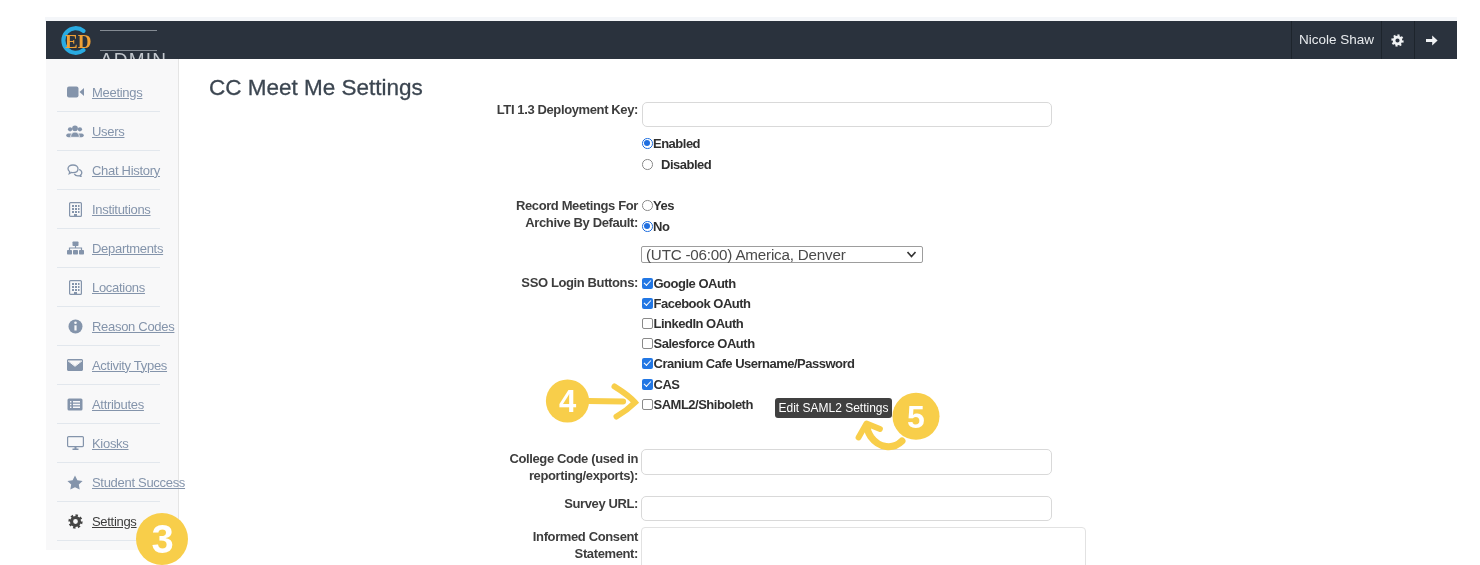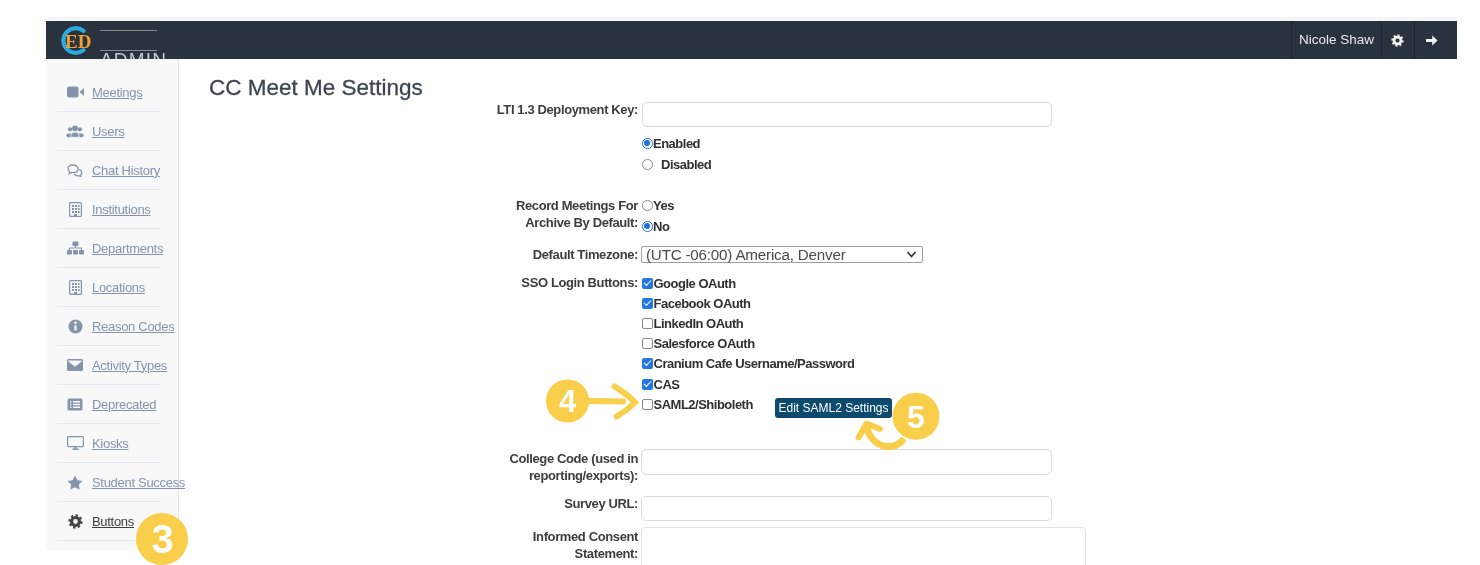--- a/index.html
+++ b/index.html
@@ -43,21 +43,21 @@
 .rrow, .crow { position:absolute; left:642px; height:21px; display:flex; align-items:center; }
 .radio { width:10.5px; height:10.5px; border:1px solid #8a8a8a; border-radius:50%; background:#fff; margin-right:0.5px; flex:none; }
 .radio.on { border:1px solid #1f6fe0; background:#fff; position:relative; }
 .radio.on::after { content:""; position:absolute; left:1px; top:1px; width:6px; height:6px; background:#1f6fe0; border-radius:50%; }
 .cb { width:11px; height:11px; border:1px solid #8a8a8a; border-radius:2px; background:#fff; margin-right:0.5px; flex:none; }
 .cb.on { border:none; background:#2277e4; position:relative; }
 .cb.on::after { content:""; position:absolute; left:2px; top:2.4px; width:6px; height:3.2px; border-left:1.8px solid #fff; border-bottom:1.8px solid #fff; transform:rotate(-47deg); }
 
 #tz { left:641px; top:246px; width:282px; height:17px; border:1px solid #9d9d9d; border-radius:2px; background:#fff; font-size:15.2px; color:#4a4a4a; line-height:15.5px; padding-left:4px; letter-spacing:-0.2px; }
 
-#saml2btn { left:775px; top:398px; width:117px; height:20px; background:#0c4a6e; border-radius:3px; color:#fff; font-size:12px; text-align:center; line-height:20px; }
+#saml2btn { left:775px; top:398px; width:117px; height:20px; background:#404040; border-radius:3px; color:#fff; font-size:12px; text-align:center; line-height:20px; }
 
 #textarea1 { left:641px; top:527px; width:445px; height:55px; border:1px solid #e2e2e2; border-radius:4px; background:#fff; }
 </style>
 </head>
 <body>
 <div id="page">
   <div id="topstrip" class="abs"></div>
 
   <div id="navbar" class="abs">
     <svg id="logoC" viewBox="0 0 29 29">
@@ -196,21 +196,21 @@
       </div>
       <div class="mi" style="top:325.5px;">
         <div class="ictr">
           <svg width="16" height="13" viewBox="0 0 16 13">
             <rect x="0.5" y="0.5" width="15" height="12" rx="1.5" fill="#8494ab"></rect>
             <g stroke="#f8f8f9" stroke-width="1.4">
               <path d="M3 3.7 H4.4 M6 3.7 H13 M3 6.5 H4.4 M6 6.5 H13 M3 9.3 H4.4 M6 9.3 H13"></path>
             </g>
           </svg>
         </div>
-        <div class="txt">Deprecated</div>
+        <div class="txt">Attributes</div>
         <div class="sep"></div>
       </div>
       <div class="mi" style="top:364.5px;">
         <div class="ictr">
           <svg width="17" height="14" viewBox="0 0 17 14">
             <rect x="0.6" y="0.6" width="15.8" height="10" rx="1" fill="none" stroke="#8494ab" stroke-width="1.2"></rect>
             <rect x="5.5" y="12.5" width="6" height="1.5" fill="#8494ab"></rect>
             <rect x="7.5" y="10.5" width="2" height="2.5" fill="#8494ab"></rect>
           </svg>
         </div>
@@ -225,30 +225,29 @@
         </div>
         <div class="txt">Student Success</div>
         <div class="sep"></div>
       </div>
       <div class="mi active" style="top:442.5px;">
         <div class="ictr">
           <svg width="15" height="15" viewBox="0 0 16 16">
             <path class="gp" fill="#454545" d="M8.00 0.30L10.95 0.89L10.26 2.55L12.17 3.83L13.44 2.56L15.11 5.05L13.45 5.74L13.90 8.00L15.70 8.00L15.11 10.95L13.45 10.26L12.17 12.17L13.44 13.44L10.95 15.11L10.26 13.45L8.00 13.90L8.00 15.70L5.05 15.11L5.74 13.45L3.83 12.17L2.56 13.44L0.89 10.95L2.55 10.26L2.10 8.00L0.30 8.00L0.89 5.05L2.55 5.74L3.83 3.83L2.56 2.56L5.05 0.89L5.74 2.55L8.00 2.10L8.00 0.30Z M10.55 8 A2.55 2.55 0 1 0 5.45 8 A2.55 2.55 0 1 0 10.55 8 Z"></path>
           </svg>
         </div>
-        <div class="txt">Buttons</div>
+        <div class="txt">Settings</div>
         <div class="sep"></div>
       </div>
     </div>
 
   <div id="h1" class="abs">CC Meet Me Settings</div>
 
   <div class="lbl" style="left:418px; top:101px;">LTI 1.3 Deployment Key:</div>
   <div class="lbl" style="left:418px; top:197px;">Record Meetings For<br>Archive By Default:</div>
-  <div class="lbl" style="left:418px; top:246px;">Default Timezone:</div>
   <div class="lbl" style="left:418px; top:274px;">SSO Login Buttons:</div>
   <div class="lbl" style="left:418px; top:450px;">College Code (used in<br>reporting/exports):</div>
   <div class="lbl" style="left:418px; top:495px;">Survey URL:</div>
   <div class="lbl" style="left:418px; top:528px;">Informed Consent<br>Statement:</div>
 
   <div class="tinput abs" style="top:102px;"></div>
 
   <div class="rrow" style="top:133px;">
       <div class="radio on"></div>
       <span class="clabel">Enabled</span>

